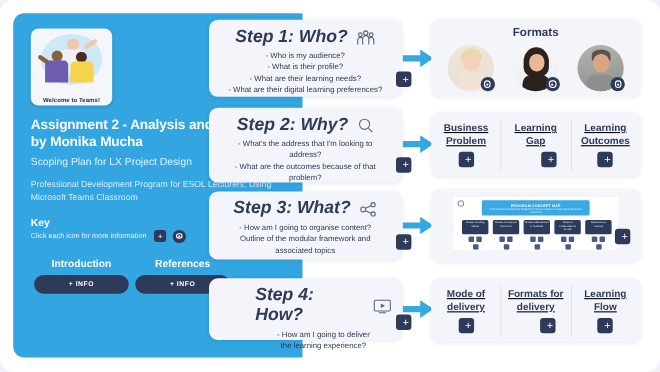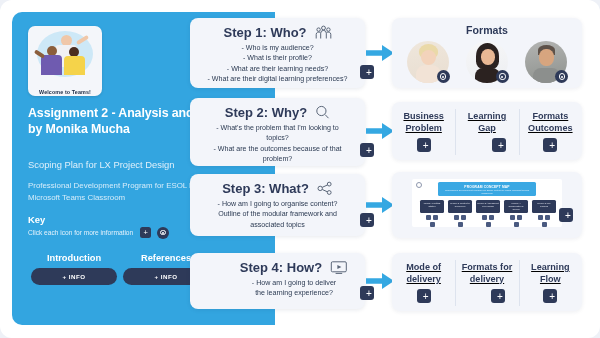--- a/index.html
+++ b/index.html
@@ -35,21 +35,21 @@
   
   .p-head{position:absolute;border-radius:50%;}
   .p-body{position:absolute;border-radius:4px 4px 0 0;}
   .arm{position:absolute;border-radius:2px;}
 
   .title{
     margin-top:9px;font-size:12.4px;font-weight:bold;color:#ffffff;
     line-height:1.32;letter-spacing:-.1px;
   }
   .subtitle{
-    margin-top:21px;font-size:9.4px;color:#dff0fb;line-height:1.3;
+    margin-top:3px;font-size:9.4px;color:#dff0fb;line-height:1.3;
   }
   .program{
     margin-top:9px;font-size:7.9px;color:#d5ecfa;line-height:1.5;
   }
   .keyhead{margin-top:10px;font-size:9.4px;font-weight:bold;color:#ffffff;}
   .keyrow{display:flex;align-items:center;margin-top:2px;}
   .keytxt{font-size:6.6px;color:#e4f2fc;}
   .sq-badge{
     width:11px;height:11px;border-radius:2.5px;background:#2e3a59;
     color:#fff;font-size:7.5px;line-height:11px;text-align:center;
@@ -83,21 +83,21 @@
   .step{
     position:absolute;left:190px;width:175px;
     background:#f3f5fa;border-radius:8px;
     box-sizing:border-box;padding:7px 9px 7px 9px;
     box-shadow:0 1px 4px rgba(20,40,80,.10);
   }
   .step-head{
     display:flex;align-items:center;justify-content:center;gap:8px;
     margin-bottom:3px;
   }
-  .step-title{font-size:13px;font-weight:bold;color:#2e3a59;}
+  .step-title{font-size:16px;font-weight:bold;color:#2e3a59;font-style:italic;}
   .step-lines{text-align:center;font-size:7.1px;color:#2b3a52;line-height:1.45;}
   .step-plus{
     position:absolute;right:-9px;bottom:9px;
     width:14px;height:14px;border-radius:3px;background:#2e3a59;
     color:#fff;font-size:10px;line-height:14px;text-align:center;
     border:none;font-family:"Liberation Sans", sans-serif;cursor:pointer;
   }
 
   
   .arrow{position:absolute;width:28px;height:16px;}
@@ -266,21 +266,21 @@
     <div class="step-head">
       <span class="step-title">Step 2: Why?</span>
       <svg width="15" height="15" viewBox="0 0 15 15">
         <g fill="none" stroke="#5a6678" stroke-width="1">
           <circle cx="6.4" cy="6" r="4.6"></circle>
             <path d="M10.1 9.6l3.4 3.6"></path>
         </g>
       </svg>
     </div>
     <div class="step-lines" style="padding:0 8px;">
-      <div>- What's the problem that I'm looking to topics?</div>
+      <div>- What's the address that I'm looking to address?</div>
       <div>- What are the outcomes because of that problem?</div>
     </div>
     <button class="step-plus">+</button>
   </div>
 
   <div class="step" style="top:174px;height:62px;">
     <div class="step-head">
       <span class="step-title">Step 3: What?</span>
       <svg width="16" height="15" viewBox="0 0 16 15">
         <g fill="none" stroke="#5a6678" stroke-width="1">
@@ -362,21 +362,21 @@
     <div class="tri">
       <div class="tricell">
         <div class="lbl">Business Problem</div>
         <button class="cellplus">+</button>
       </div>
       <div class="tricell">
         <div class="lbl">Learning Gap</div>
         <button class="cellplus r">+</button>
       </div>
       <div class="tricell">
-        <div class="lbl">Formats Outcomes</div>
+        <div class="lbl">Learning Outcomes</div>
         <button class="cellplus">+</button>
       </div>
     </div>
   </div>
 
   <div class="rpanel" style="top:172px;height:66px;">
     <div class="cmwrap">
       <div class="cmap">
         <div class="cm-gear"></div>
         <div class="cm-banner">

